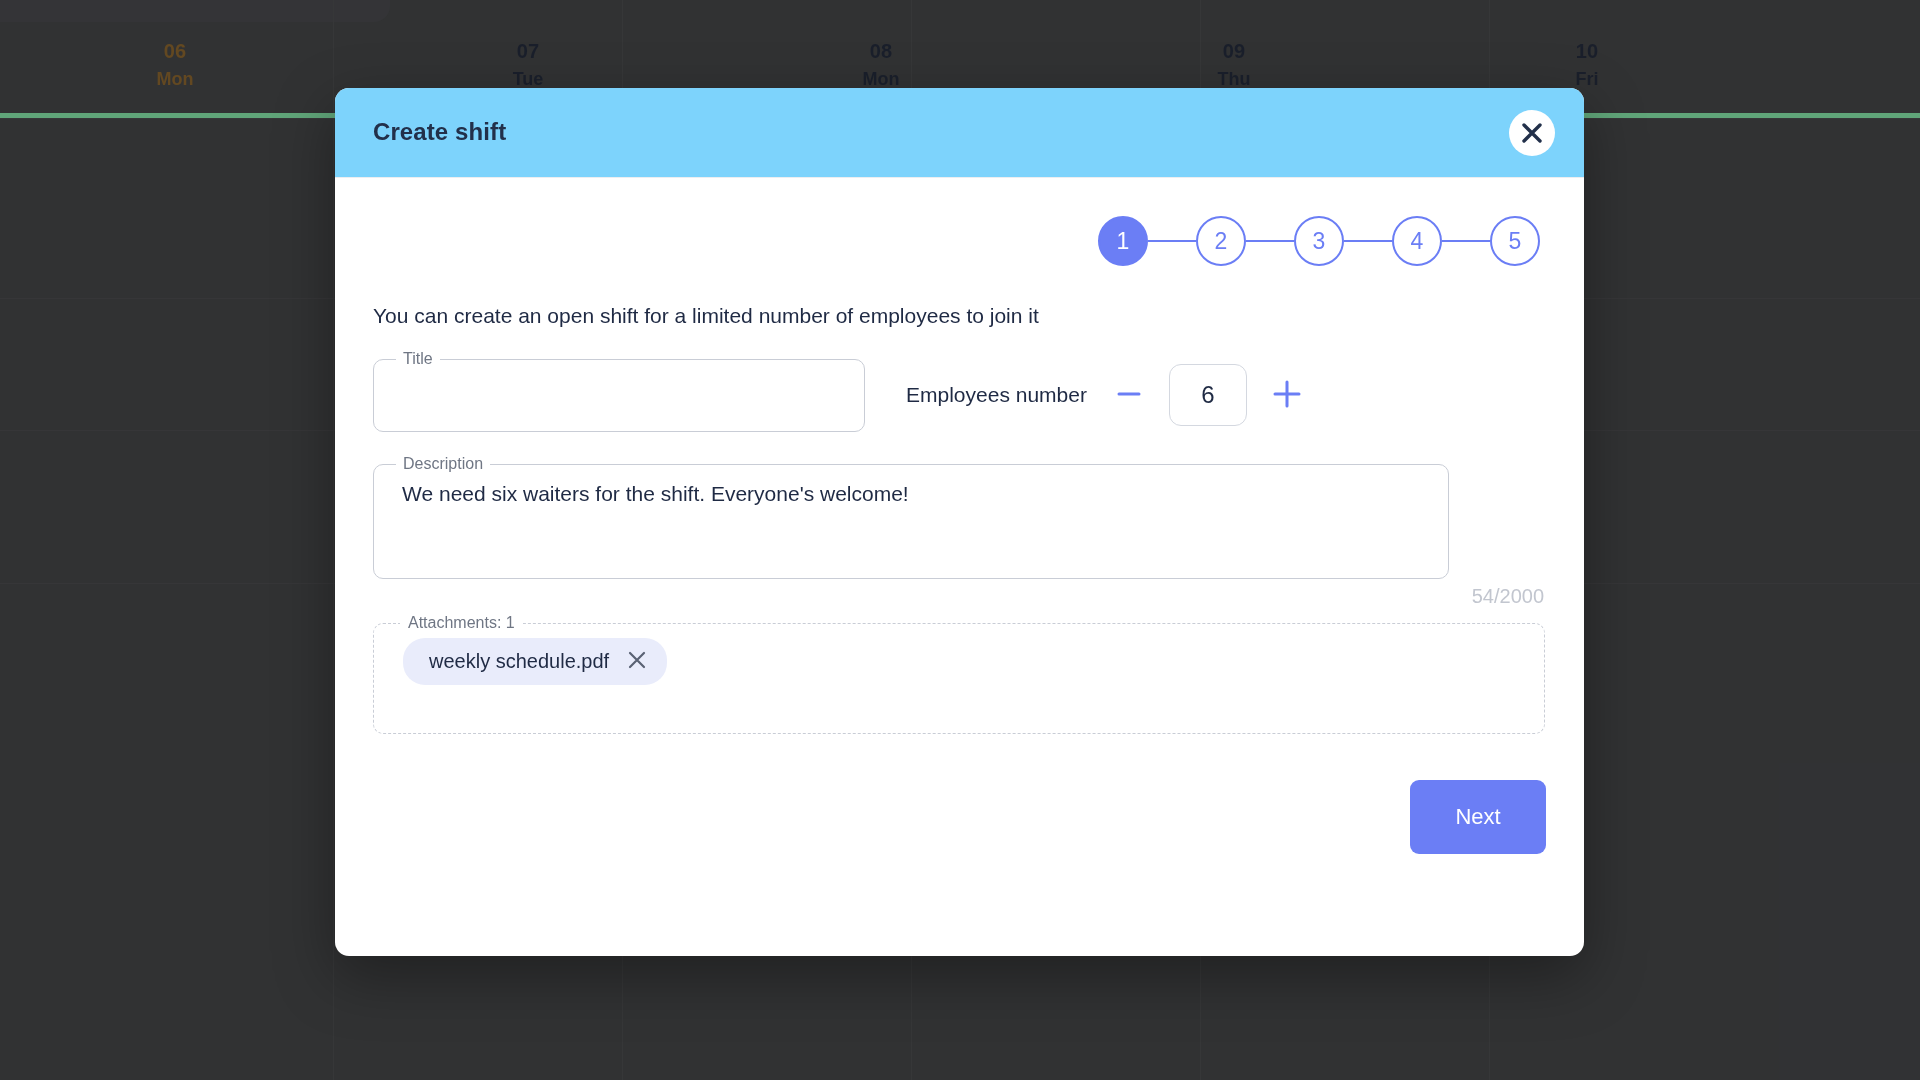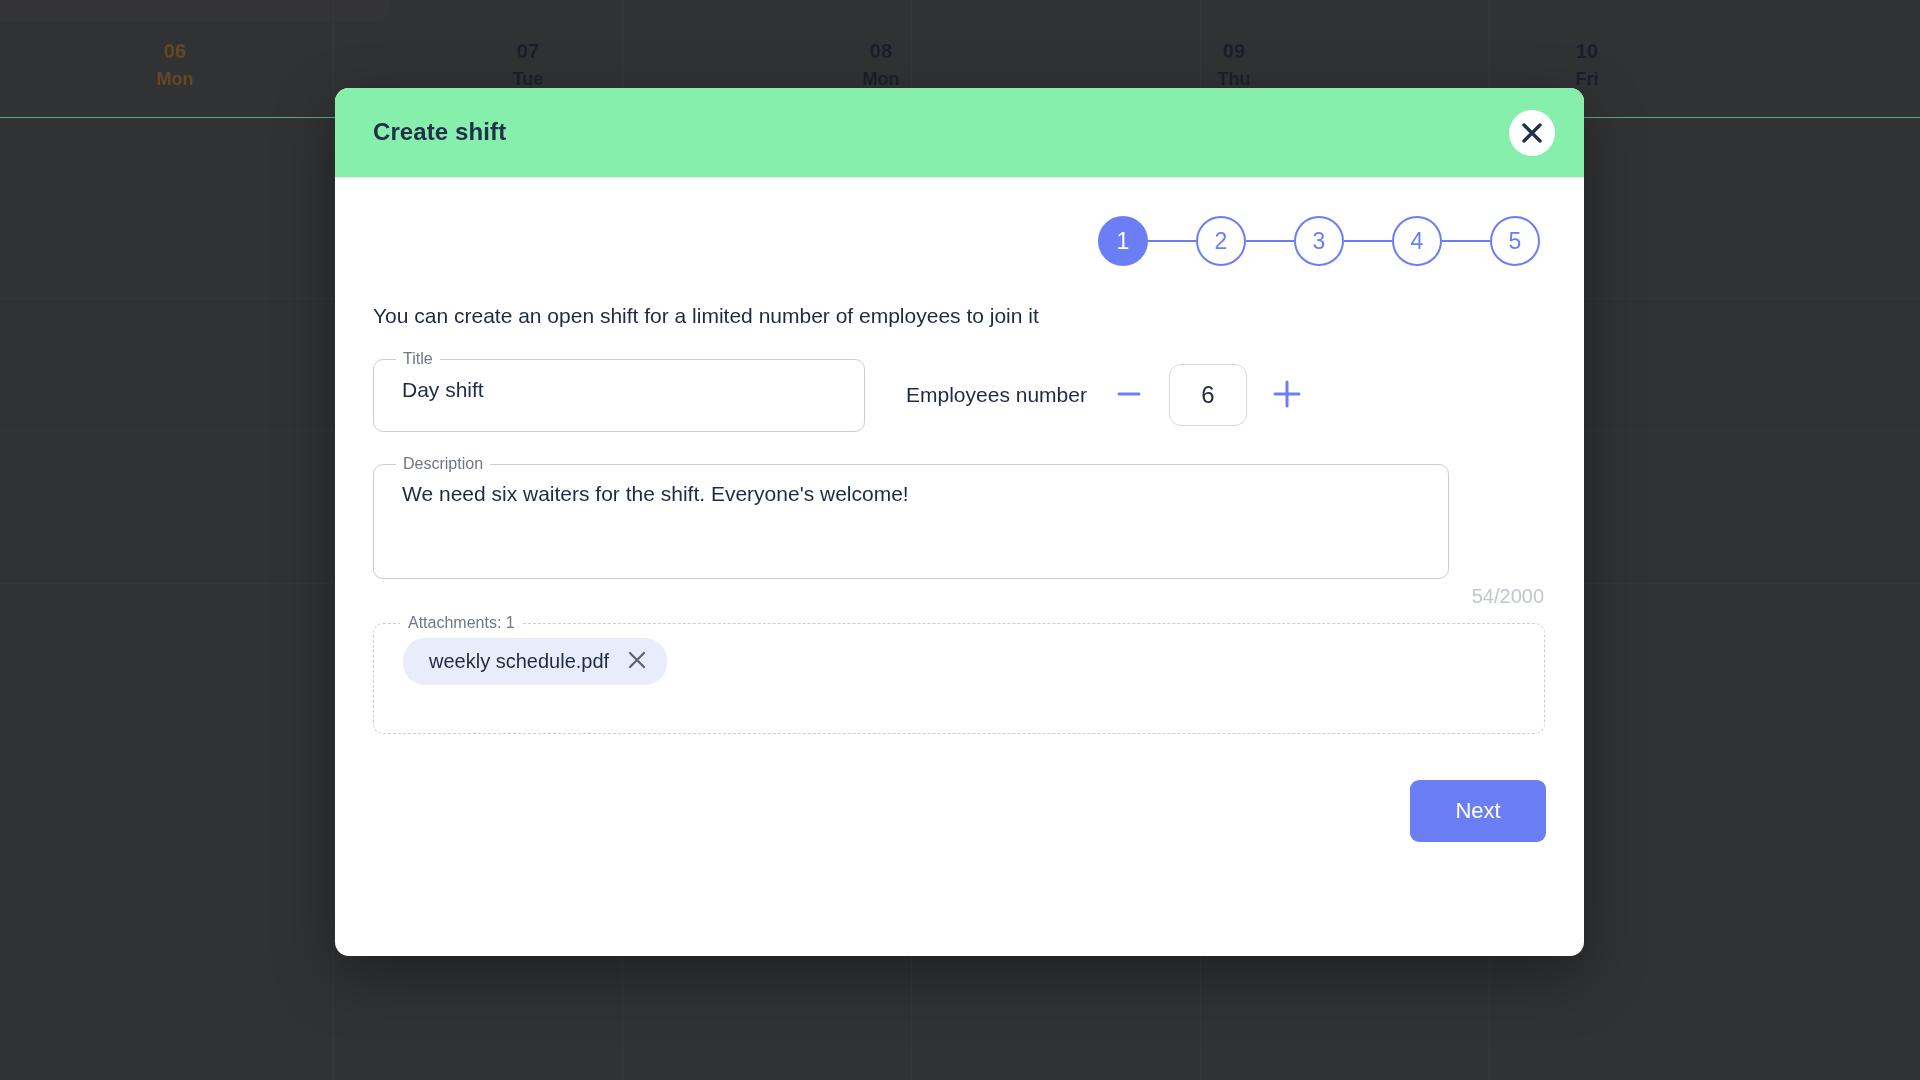--- a/index.html
+++ b/index.html
@@ -22,21 +22,21 @@
     position: absolute;
     left: 0; top: 0;
     width: 390px; height: 22px;
     background: #434448;
     border-bottom-right-radius: 16px;
   }
   #cal-header {
     position: absolute;
     left: 0; top: 0;
     width: 1920px; height: 118px;
-    border-bottom: 1px solid #86efac;
+    border-bottom: 5px solid #86efac;
   }
   .cal-day {
     position: absolute;
     top: 38px;
     text-align: center;
     width: 160px;
   }
   .cal-day .dnum {
     font-size: 20px;
     font-weight: bold;
@@ -81,21 +81,21 @@
     height: 868px;
     background: #ffffff;
     border-radius: 14px;
     box-shadow: 0 20px 60px rgba(0,0,0,0.35);
     overflow: hidden;
   }
 
   #modal-header {
     position: relative;
     height: 90px;
-    background: #86efac;
+    background: #7dd3fc;
     border-bottom: 1px solid #eceef1;
   }
   #modal-title {
     position: absolute;
     left: 38px;
     top: 30px;
     font-size: 24px;
     font-weight: bold;
     color: #22304a;
     letter-spacing: 0.1px;
@@ -300,21 +300,21 @@
 
   
   #modal-footer {
     display: flex;
     justify-content: flex-end;
     padding: 0 38px;
     margin-top: 46px;
   }
   #next-btn {
     width: 136px;
-    height: 62px;
+    height: 74px;
     background: #6b7ef5;
     color: #ffffff;
     border: none;
     border-radius: 9px;
     font-size: 22px;
     font-family: "Liberation Sans", sans-serif;
     cursor: pointer;
   }
 </style>
 </head>
@@ -386,21 +386,20 @@
       <div class="step-line"></div>
       <div class="step-circle">5</div>
     </div>
 
     <div id="intro-text">You can create an open shift for a limited number of employees to join it</div>
 
     <div id="row-title">
 
       <fieldset class="field" id="title-field">
         <legend>Title</legend>
-        <input class="field-input" type="text" value="Day shift" style="">
       </fieldset>
 
       <div id="employees-block">
         <span id="employees-label">Employees number</span>
         <button class="step-btn" id="minus-btn">
           <span>
             <svg width="30" height="30" viewBox="0 0 30 30">
               <path d="M5 15 H25" stroke="#6b7ef5" stroke-width="3" stroke-linecap="round"></path>
             </svg>
           </span>

